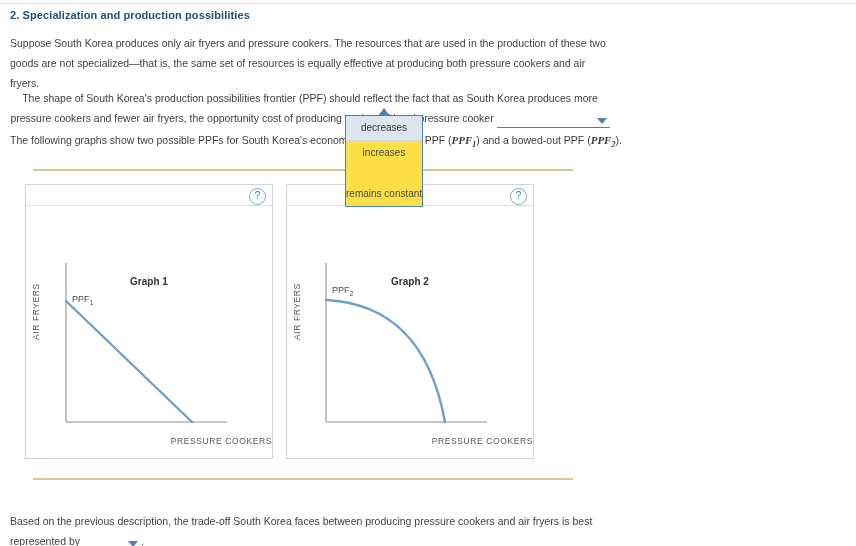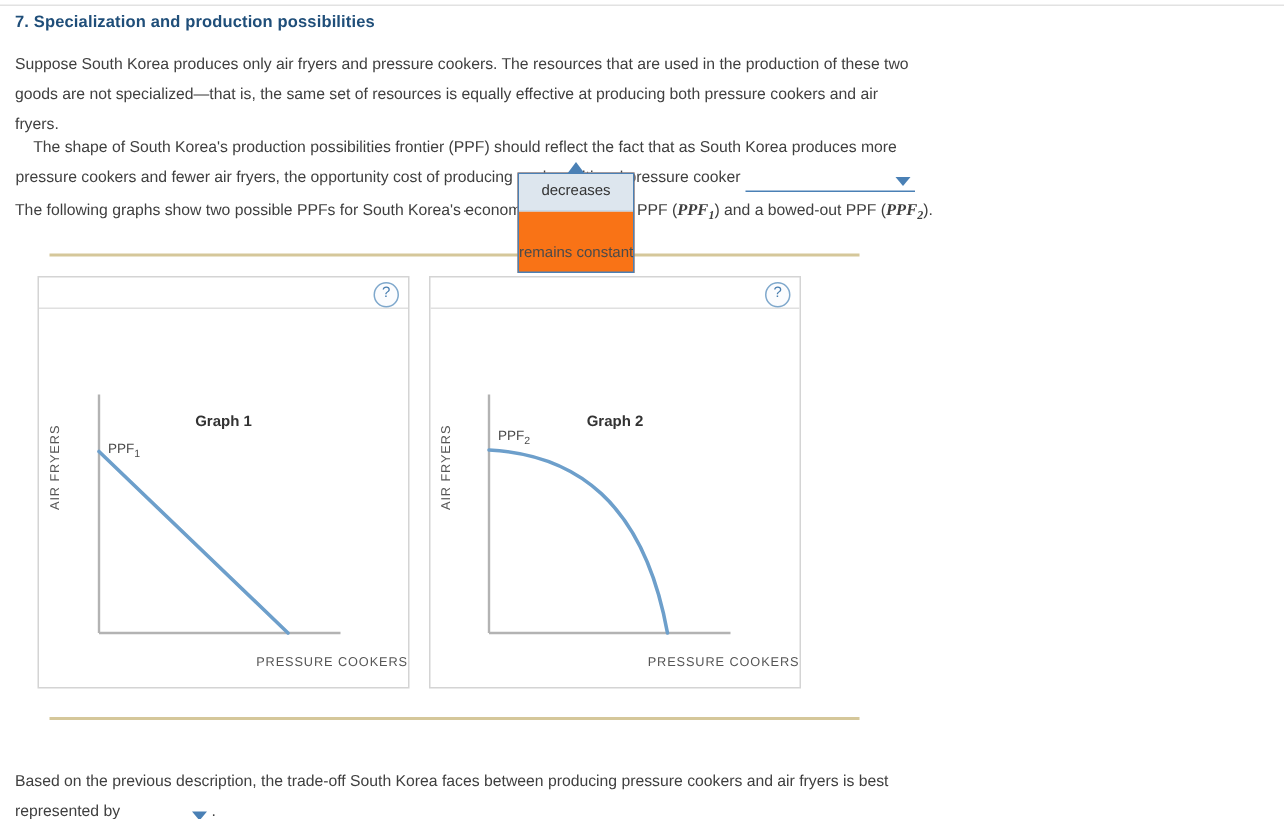--- a/index.html
+++ b/index.html
@@ -68,21 +68,21 @@
   }
   #dd1 { width: 113px; }
   #dd2 { width: 58px; }
 
   
   #dropdown-menu {
     position: absolute;
     left: 345px; top: 115px;
     width: 78px;
     border: 1.5px solid #4a80b5;
-    background: #f97316;
+    background: #fde047;
     z-index: 40;
     box-sizing: border-box;
   }
   #dropdown-menu .opt {
     height: 24px;
     line-height: 24px;
     text-align: center;
     font-size: 10px;
     color: #4a4a4a;
     border-bottom: 1px solid #c7d8e8;
@@ -185,37 +185,38 @@
   }
   .ppf-label sub { font-size: 7px; }
   #ppf1-label { left: 72px; top: 294px; }
   #ppf2-label { left: 332px; top: 285px; }
 </style>
 </head>
 <body>
 
 <div id="top-rule"></div>
 
-<div id="page-heading">7. Specialization and production possibilities</div>
+<div id="page-heading">2. Specialization and production possibilities</div>
 
 <div class="para" id="para1">
   <span>Suppose South Korea produces only air fryers and pressure cookers. The resources that are used in the production of these two goods are not specialized—that is, the same set of resources is equally effective at producing both pressure cookers and air fryers.</span>
 </div>
 
 <div class="para" id="para2">
   <span>The shape of South Korea's production possibilities frontier (PPF) should reflect the fact that as South Korea produces more pressure cookers and fewer air fryers, the opportunity cost of producing each additional pressure cooker </span><span class="dd-trigger" id="dd1"><span class="caret"></span></span><span>.</span>
 </div>
 
 <div class="para" id="para3">
   <span>The following graphs show two possible PPFs for South Korea's economy: a straight-line PPF (</span><span class="italic-ppf"><span>PPF</span><sub>1</sub></span><span>) and a bowed-out PPF (</span><span class="italic-ppf"><span>PPF</span><sub>2</sub></span><span>).</span>
 </div>
 
 <div id="dropdown-arrow-up"></div>
 <div id="dropdown-menu">
   <div class="opt selected">decreases</div>
+  <div class="opt">increases</div>
   <div class="opt">remains constant</div>
 </div>
 
 <div class="tan-rule" id="rule-top"></div>
 
 <div class="graph-card" id="graph-card-1">
   <div class="card-header">
     <div class="help-icon">?</div>
   </div>
   <div class="graph-title">Graph 1</div>

